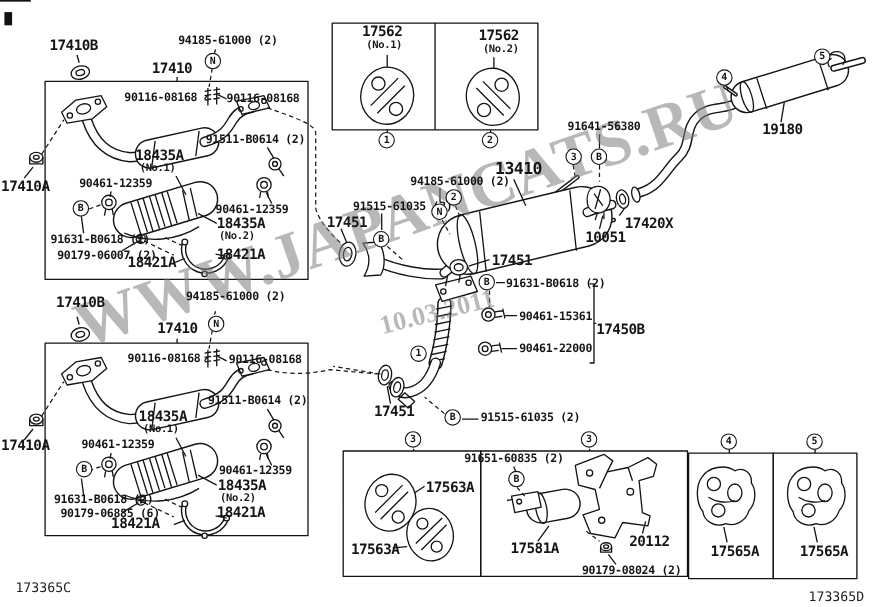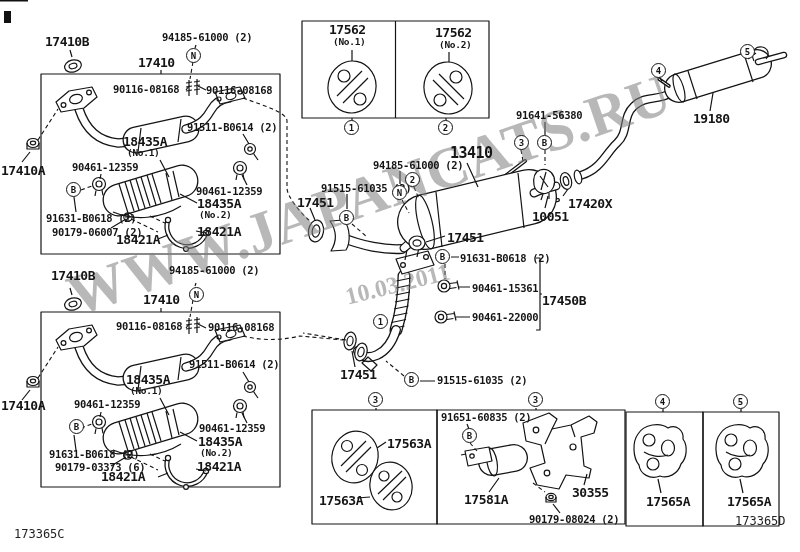--- a/index.html
+++ b/index.html
@@ -251,36 +251,36 @@
 <div class="lbl" style="left:116px;top:320px">90116-08168</div>
 <div class="lbl" style="left:208px;top:321px">90116-08168</div>
 <div class="lbl" style="left:189px;top:358px">91511-B0614 (2)</div>
 <div class="lbl big" style="left:126px;top:372px">18435A</div>
 <div class="lbl sub" style="left:130px;top:385px">(No.1)</div>
 <div class="lbl" style="left:74px;top:398px">90461-12359</div>
 <div class="lbl" style="left:199px;top:422px">90461-12359</div>
 <div class="lbl big" style="left:198px;top:434px">18435A</div>
 <div class="lbl sub" style="left:200px;top:447px">(No.2)</div>
 <div class="lbl" style="left:49px;top:448px">91631-B0618 (2)</div>
-<div class="lbl" style="left:55px;top:461px">90179-03373 (6)</div>
+<div class="lbl" style="left:55px;top:461px">90179-06885 (6)</div>
 <div class="lbl big" style="left:101px;top:469px">18421A</div>
 <div class="lbl big" style="left:197px;top:459px">18421A</div>
 <div class="lbl big" style="left:1px;top:398px">17410A</div>
 
 <div class="lbl big" style="left:387px;top:436px">17563A</div>
 <div class="lbl big" style="left:319px;top:493px">17563A</div>
-<div class="lbl" style="left:441px;top:411px">91651-60835 (2)</div>
+<div class="lbl" style="left:422px;top:411px">91651-60835 (2)</div>
 <div class="lbl big" style="left:464px;top:492px">17581A</div>
-<div class="lbl big" style="left:572px;top:485px">30355</div>
+<div class="lbl big" style="left:572px;top:485px">20112</div>
 <div class="lbl" style="left:529px;top:513px">90179-08024 (2)</div>
 <div class="lbl big" style="left:646px;top:494px">17565A</div>
 <div class="lbl big" style="left:727px;top:494px">17565A</div>
 
 <div class="lbl code" style="left:14px;top:527px">173365C</div>
-<div class="lbl code" style="left:735px;top:514px">173365D</div>
+<div class="lbl code" style="left:735px;top:535px">173365D</div>
 
 <div class="mk" style="left:186px;top:48px">N</div>
 <div class="mk" style="left:66px;top:182px">B</div>
 <div class="mk" style="left:344px;top:120px">1</div>
 <div class="mk" style="left:438px;top:120px">2</div>
 <div class="mk" style="left:651px;top:63px">4</div>
 <div class="mk" style="left:740px;top:44px">5</div>
 <div class="mk" style="left:514px;top:135px">3</div>
 <div class="mk" style="left:537px;top:135px">B</div>
 <div class="mk" style="left:405px;top:172px">2</div>

